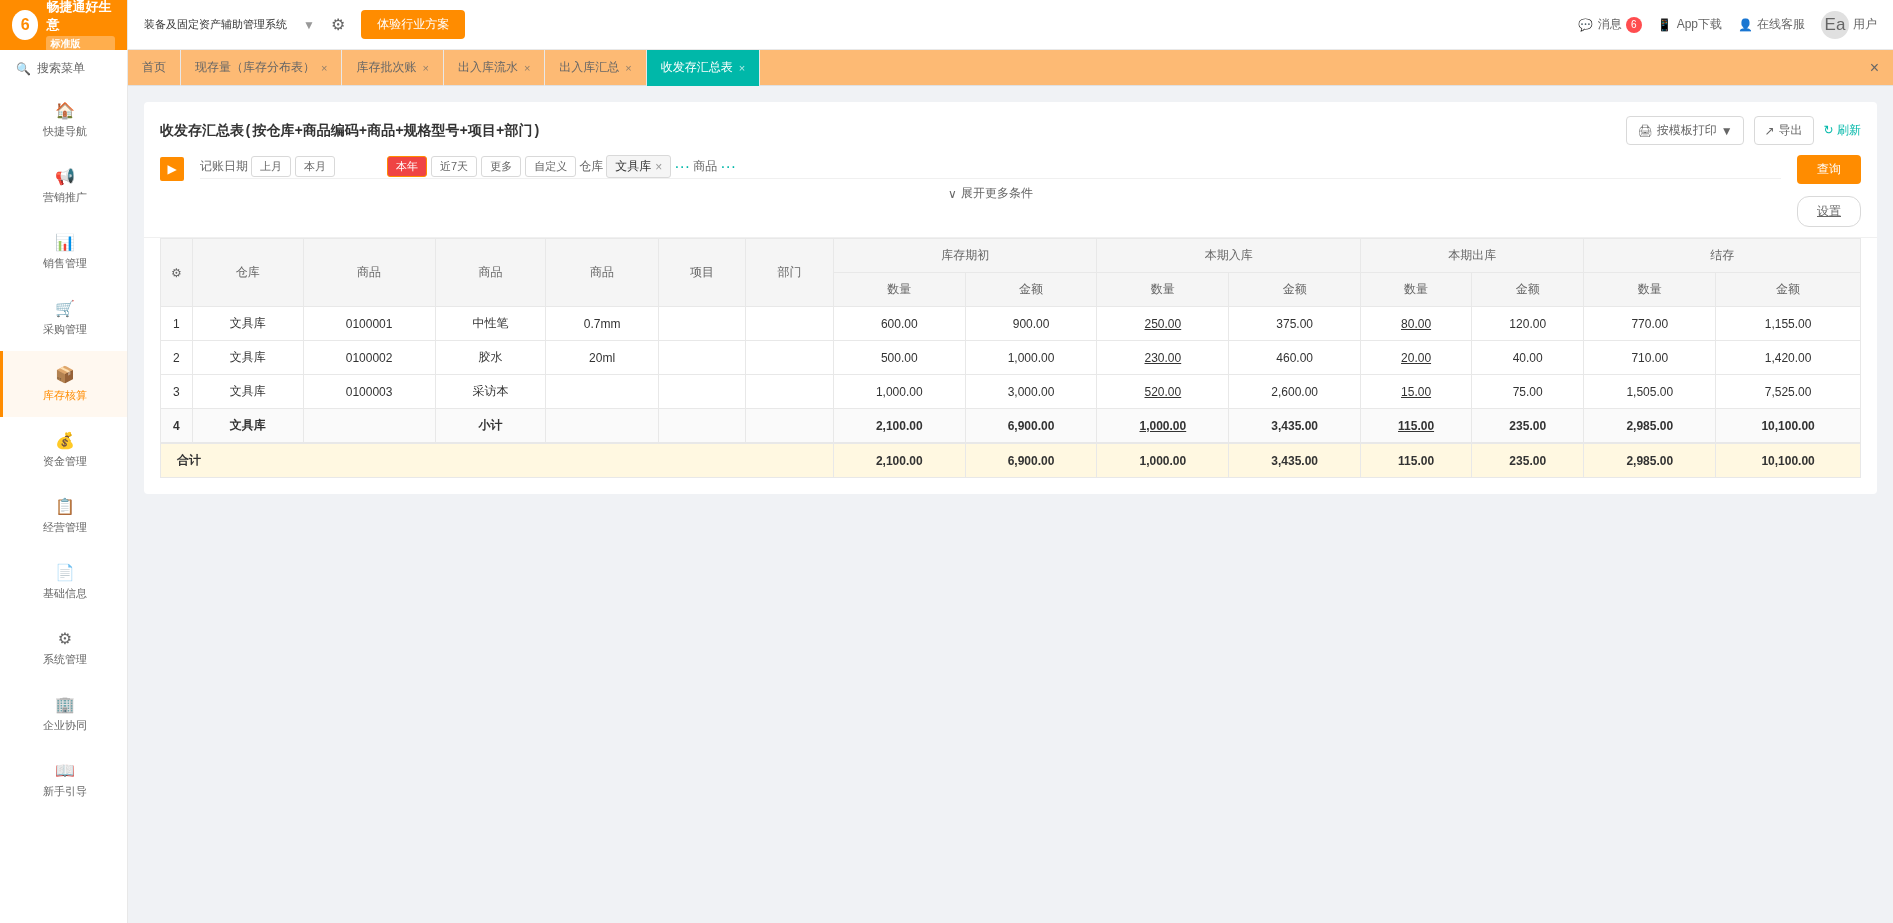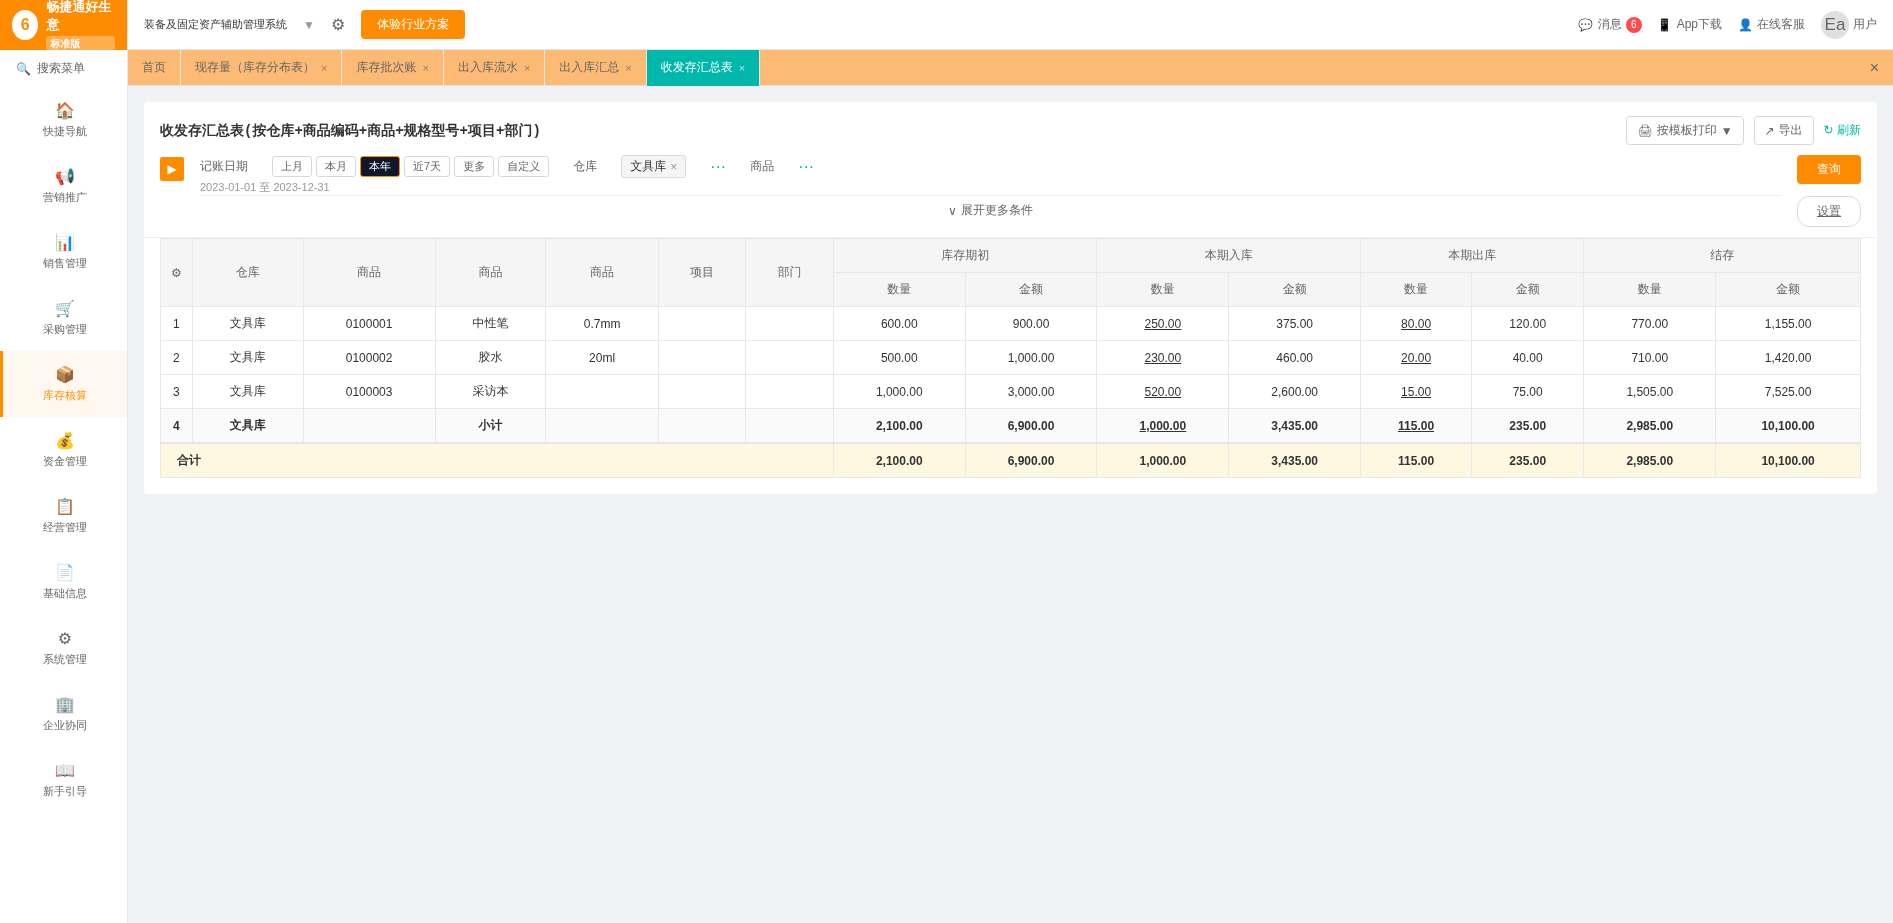--- a/index.html
+++ b/index.html
@@ -41,25 +41,25 @@
     .page-title-bar { padding: 14px 16px 0 16px; display: flex; align-items: center; justify-content: space-between; }
     .page-title { font-size: 14px; font-weight: bold; color: #333; font-family: Liberation Mono, monospace; }
     .title-actions { display: flex; gap: 10px; align-items: center; }
     .action-btn { display: flex; align-items: center; gap: 4px; padding: 5px 10px; border: 1px solid #d9d9d9; border-radius: 4px; cursor: pointer; font-size: 12px; color: #666; background: #fff; }
     .refresh-btn { color: #00b8a9; cursor: pointer; font-size: 12px; }
 
     
     .filter-area { padding: 10px 16px; border-bottom: 1px solid #f0f0f0; display: flex; align-items: flex-start; gap: 16px; }
     .filter-toggle { width: 24px; height: 24px; background: #ff8c00; color: #fff; border-radius: 2px; display: flex; align-items: center; justify-content: center; cursor: pointer; font-size: 12px; flex-shrink: 0; margin-top: 2px; }
     .filter-body { flex: 1; }
-    .filter-row { display: flex; align-items: center; gap: 24px; flex-wrap: wrap; }
+    .filter-row { display: flex; align-items: center; gap: 3px; flex-wrap: wrap; }
     .filter-label { font-size: 12px; color: #666; white-space: nowrap; }
     .filter-date-btns { display: flex; gap: 4px; align-items: center; }
     .date-btn { padding: 2px 8px; border: 1px solid #d9d9d9; border-radius: 3px; cursor: pointer; font-size: 11px; color: #666; background: #fff; }
-    .date-btn.active { background: #0f172a; color: #fff; border-color: #ff8c00; }
+    .date-btn.active { background: #ef4444; color: #fff; border-color: #ff8c00; margin-left: 48px; }
     .date-range { font-size: 11px; color: #999; margin-top: 2px; }
     .filter-tag { background: #f5f5f5; border: 1px solid #d9d9d9; border-radius: 3px; padding: 2px 8px; display: flex; align-items: center; gap: 4px; font-size: 12px; }
     .filter-tag-close { cursor: pointer; color: #999; }
     .filter-dots { color: #00b8a9; cursor: pointer; font-size: 16px; }
     .expand-more { display: flex; align-items: center; justify-content: center; padding: 6px; border-top: 1px solid #f0f0f0; cursor: pointer; color: #666; font-size: 12px; gap: 4px; }
     .query-btn { background: #ff8c00; color: #fff; border: none; padding: 6px 20px; border-radius: 4px; cursor: pointer; font-size: 12px; }
     .set-btn { background: #fff; color: #666; border: 1px solid #d9d9d9; padding: 6px 12px; border-radius: 12px; cursor: pointer; font-size: 12px; margin-top: 4px; text-decoration: underline; }
 
     
     .table-wrapper { padding: 0 16px 16px; overflow-x: auto; }
@@ -228,21 +228,20 @@
           </div>
           <span class="filter-label">仓库</span>
           <div class="filter-tag">
             <span>文具库</span>
             <span class="filter-tag-close">×</span>
           </div>
           <span class="filter-dots">···</span>
           <span class="filter-label">商品</span>
           <span class="filter-dots">···</span>
         </div>
-        <div class="date-range">2023-01-01 至 2023-12-31</div>
         <div class="expand-more">
           <span>∨</span>
           <span>展开更多条件</span>
         </div>
       </div>
       <div style="display:flex; flex-direction:column; gap:8px;">
         <button class="query-btn">查询</button>
         <button class="set-btn">设置</button>
       </div>
     </div>

